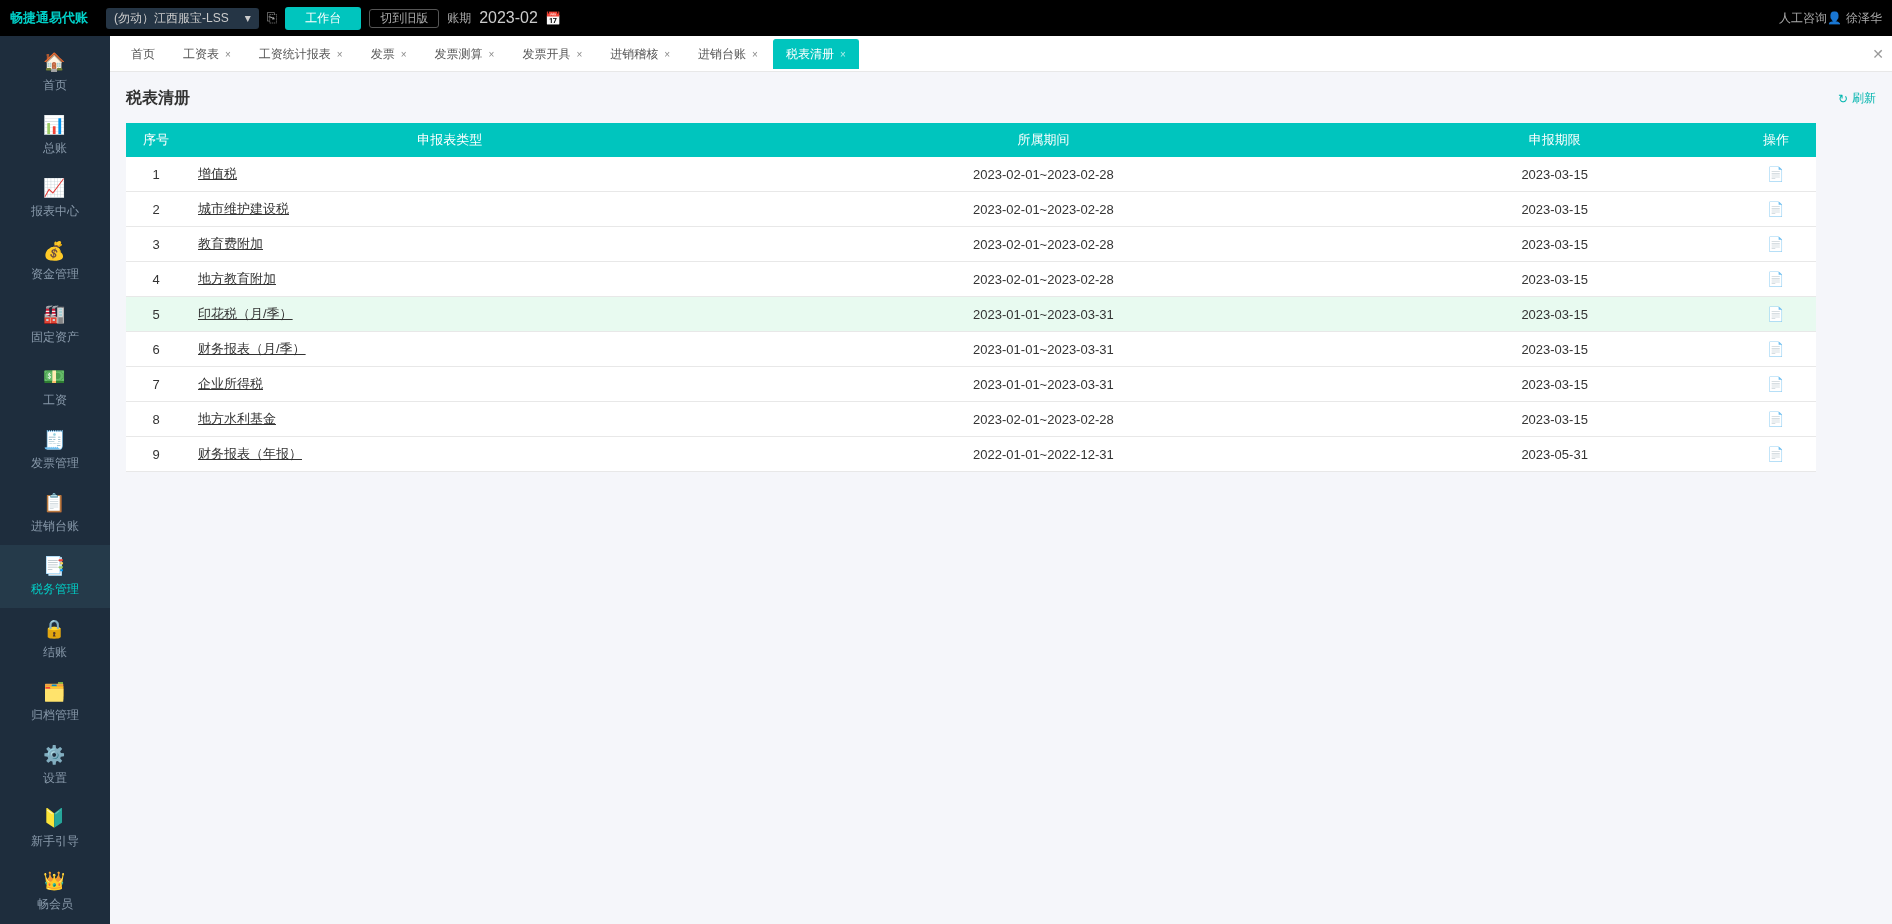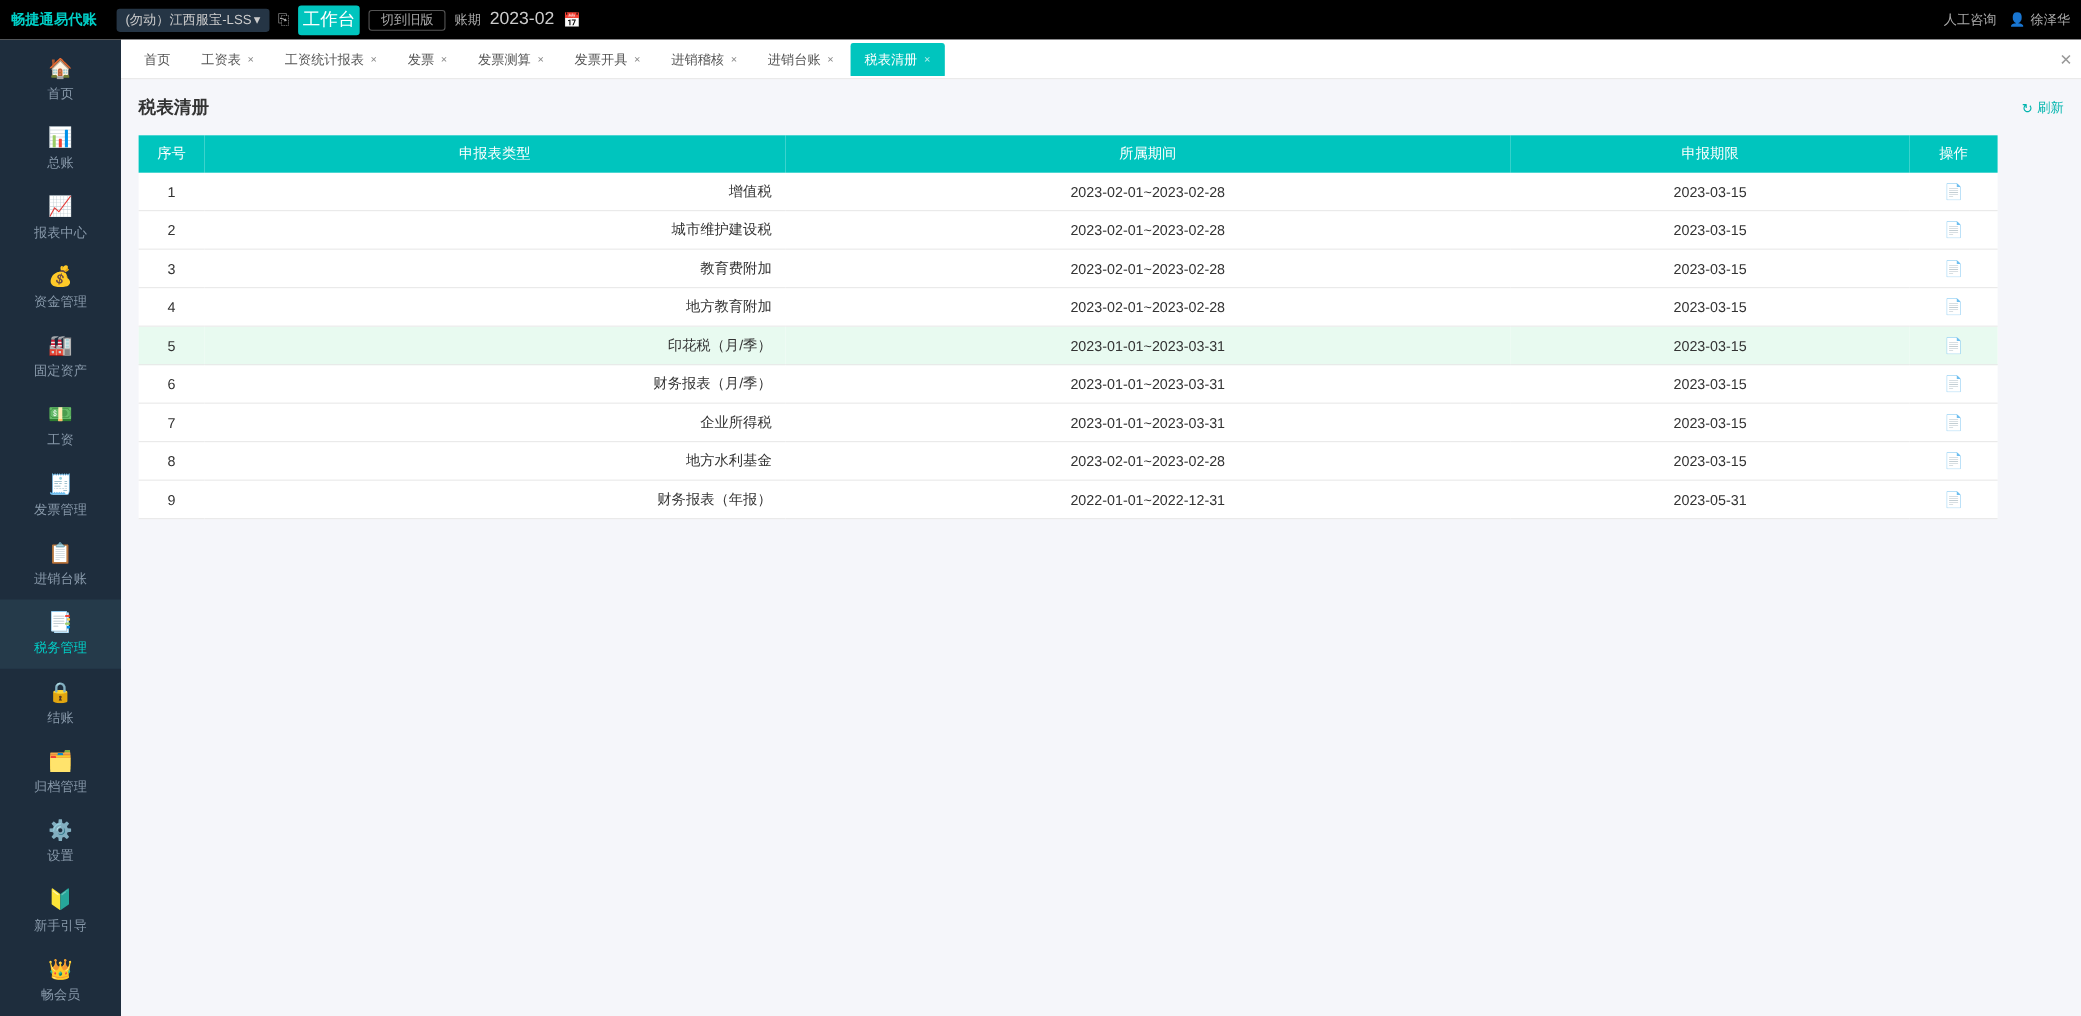--- a/index.html
+++ b/index.html
@@ -11,33 +11,33 @@
       background: #000000;
       display: flex;
       align-items: center;
       padding: 0 10px;
       color: #ccc;
       flex-shrink: 0;
       gap: 8px;
     }
     .top-bar .logo { color: #00d0c8; font-size: 13px; font-weight: bold; margin-right: 10px; }
     .top-bar .company-selector {
-      display: flex; align-items: center; gap: 2px;
+      display: flex; align-items: center; gap: 16px;
       background: #253545; border-radius: 3px; padding: 2px 8px;
       color: #ccc; font-size: 12px; cursor: pointer;
     }
     .top-bar .workbench-btn {
       background: #00c5be; color: white; border: none; border-radius: 3px;
-      padding: 3px 4px; font-size: 16px; cursor: pointer;
+      padding: 3px 20px; font-size: 12px; cursor: pointer;
     }
     .top-bar .switch-btn {
       background: transparent; color: #aaa; border: 1px solid #555; border-radius: 3px;
       padding: 0 10px; font-size: 12px; cursor: pointer;
     }
-    .top-bar .right { margin-left: auto; display: flex; align-items: center; gap: 12px; }
+    .top-bar .right { margin-left: auto; display: flex; align-items: center; }
     .top-bar .right span { font-size: 12px; color: #aaa; cursor: pointer; }
 
     
     .main-layout { display: flex; flex: 1; overflow: hidden; }
 
     
     .sidebar {
       width: 110px;
       background: #1e2d3d;
       display: flex;
@@ -105,21 +105,21 @@
     .data-table { width: 100%; border-collapse: collapse; background: white; }
     .data-table thead th {
       background: #00c5be; color: white; padding: 8px 0;
       text-align: center; font-size: 13px; font-weight: normal;
     }
     .data-table tbody tr { border-bottom: 1px solid #e8e8e8; }
     .data-table tbody tr.highlighted { background: #e8faf0; }
     .data-table tbody td {
       padding: 8px 12px; text-align: center; color: #333; font-size: 13px;
     }
-    .data-table tbody td.left { text-align: right; }
+    .data-table tbody td.left { text-align: left; text-decoration: underline; }
     .action-icon { color: #aaa; cursor: pointer; font-size: 14px; }
 
     
     .year-month-panel {
       position: absolute;
       right: 0;
       top: 0;
       width: 56px;
       background: #f9f9f9;
       border-left: 1px solid #e8e8e8;

